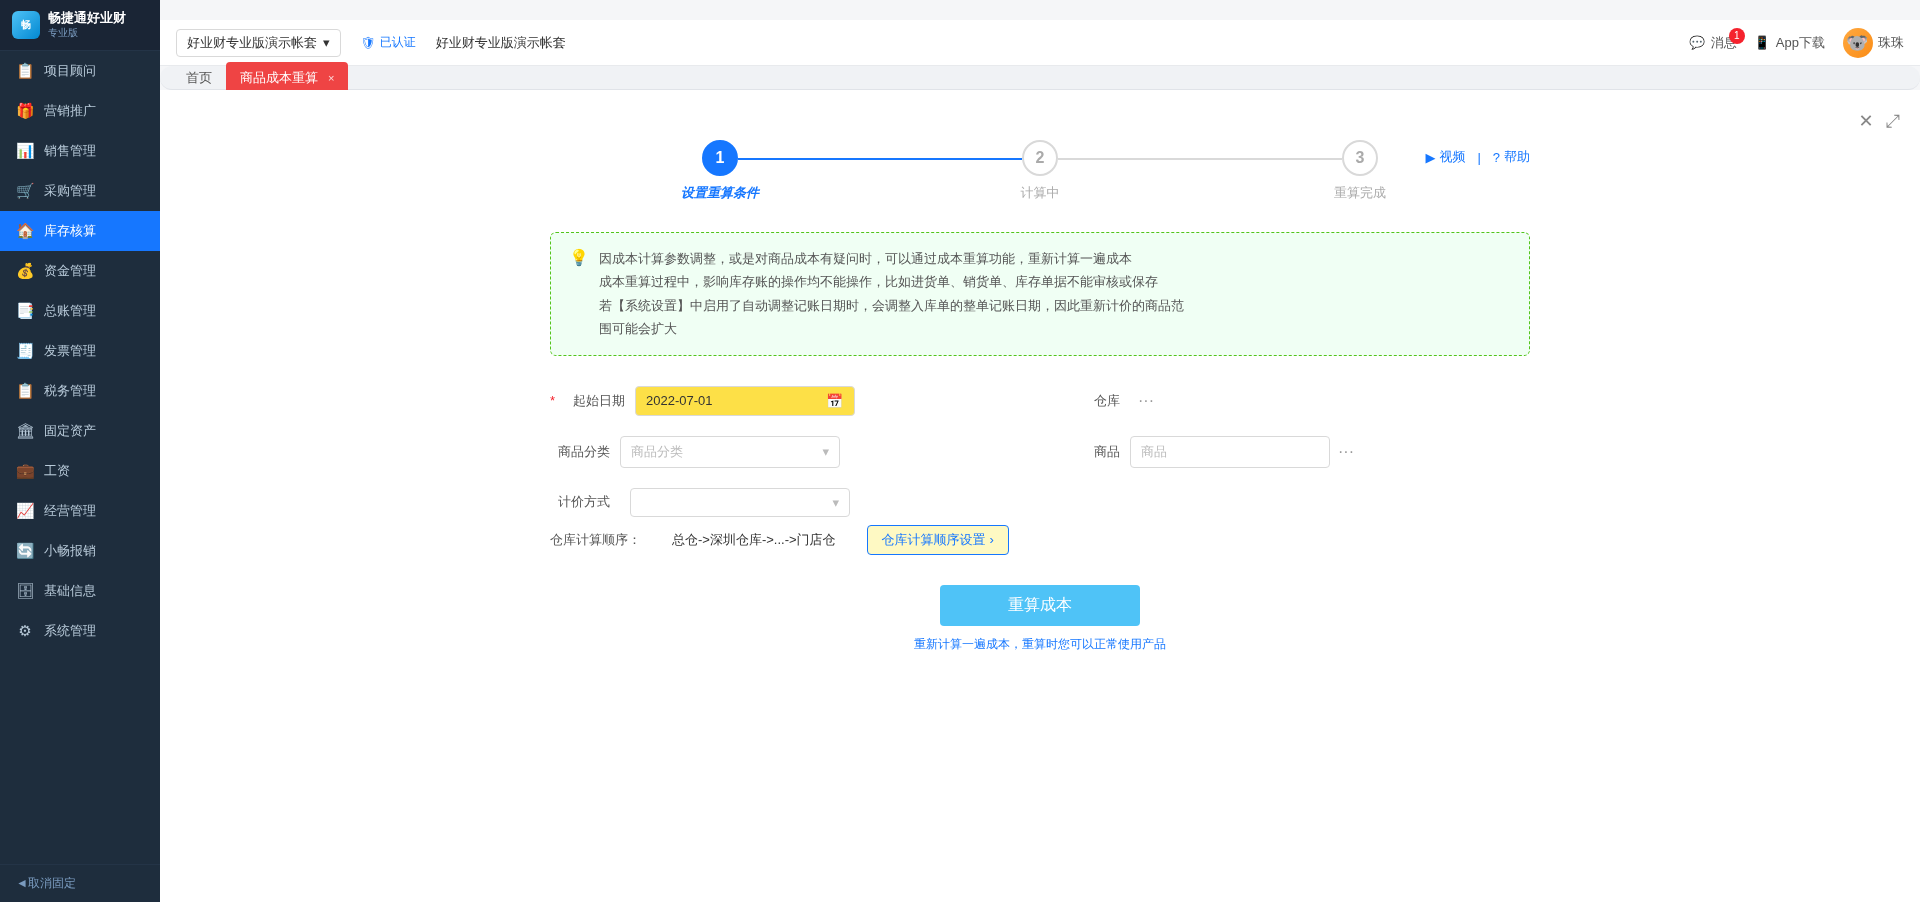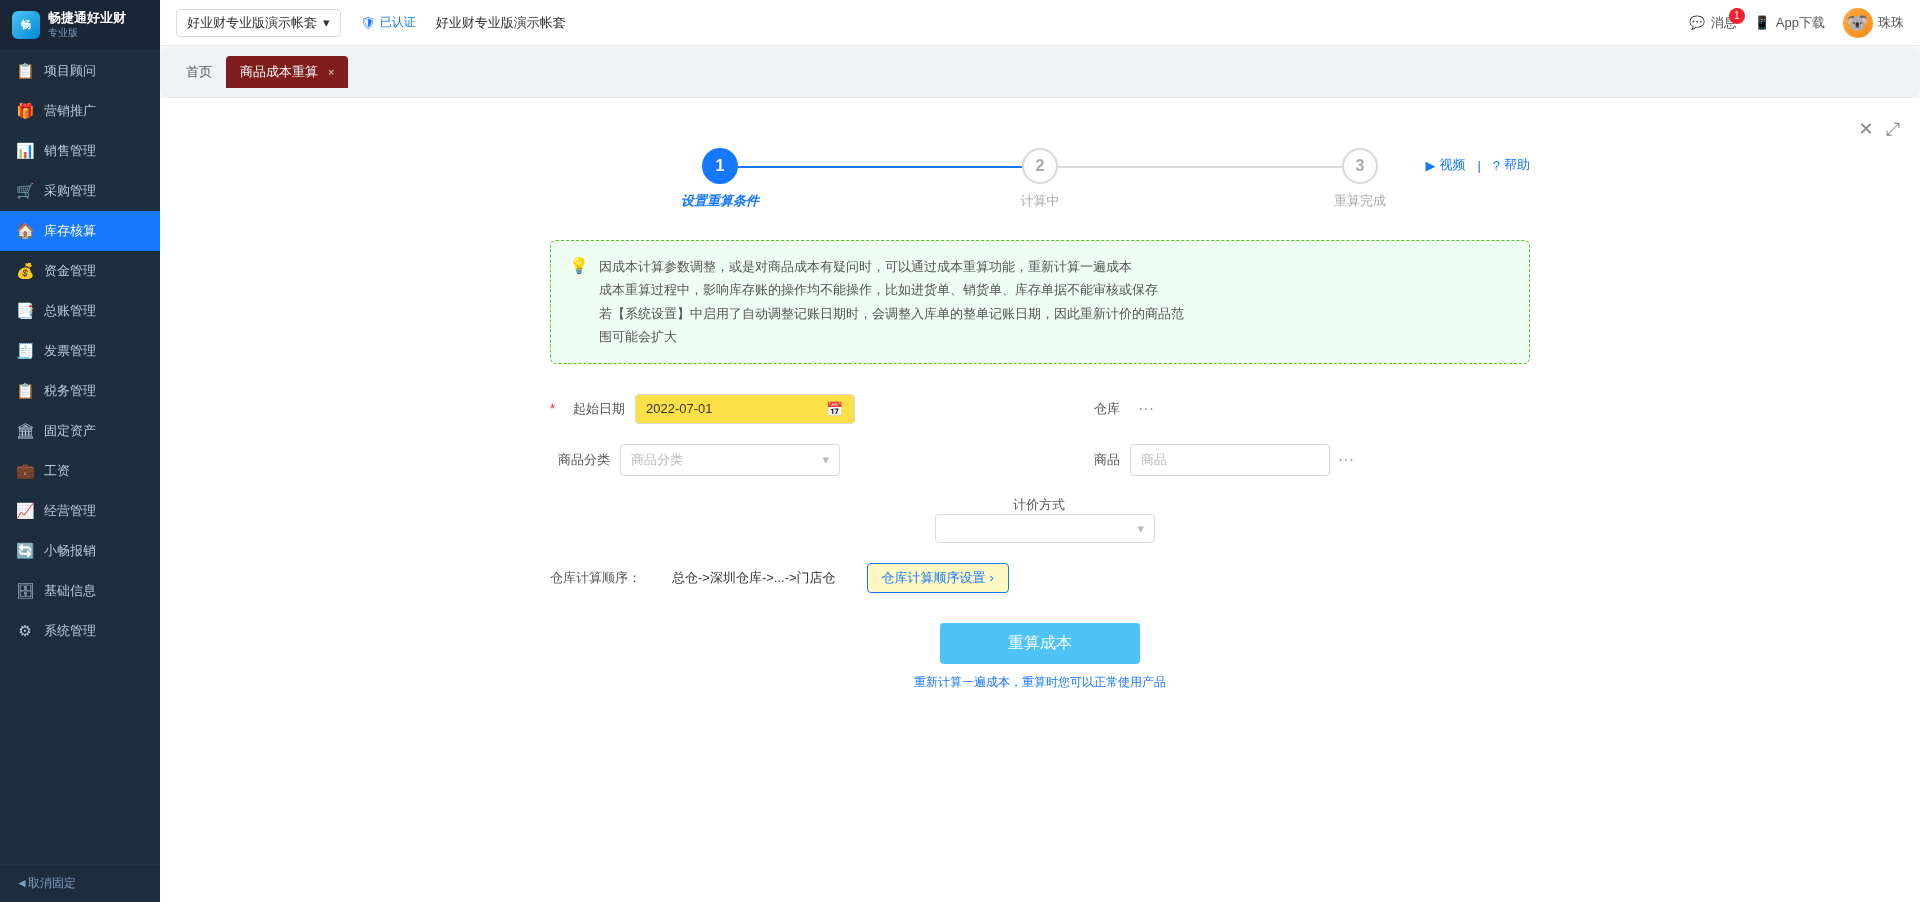--- a/index.html
+++ b/index.html
@@ -59,20 +59,21 @@
     
     .topbar {
       background: #fff;
       height: 46px;
       display: flex;
       align-items: center;
       padding: 0 16px;
       border-bottom: 1px solid #e8eaed;
       gap: 12px;
       flex-shrink: 0;
+      margin-top: 20px;
     }
     .topbar-account-select {
       border: 1px solid #d9d9d9; border-radius: 4px;
       padding: 4px 10px; font-size: 13px; color: #333;
       display: flex; align-items: center; gap: 6px; cursor: pointer;
       min-width: 160px;
     }
     .topbar-verified {
       display: flex; align-items: center; gap: 4px;
       color: #1677ff; font-size: 12px; padding: 0 8px;
@@ -92,32 +93,32 @@
       display: flex; align-items: center; justify-content: center;
       font-size: 12px; color: white;
     }
 
     
     .tabbar {
       background: #f0f2f5;
       display: flex;
       align-items: center;
       padding: 0 12px;
-      height: 52px;
+      height: 24px;
       flex-shrink: 0;
       border-bottom: 1px solid #e0e3e8;
       border-radius: 13px;
     }
     .tab-item {
       padding: 0 14px; height: 32px; display: flex; align-items: center;
       font-size: 13px; cursor: pointer; color: #555; border-radius: 4px 4px 0 0;
     }
     .tab-item.home { color: #555; }
     .tab-item.active {
-      background: #7f1d1d; color: white;
+      background: #ef4444; color: white;
       display: flex; align-items: center; gap: 6px;
     }
     .tab-close { font-size: 11px; cursor: pointer; margin-left: 4px; opacity: 0.8; }
 
     
     .page-area {
       flex: 1; overflow: auto; background: #fff;
       display: flex; flex-direction: column;
       position: relative;
     }
@@ -196,21 +197,21 @@
       display: flex; align-items: center; justify-content: space-between;
       min-width: 200px; cursor: pointer; background: #fff;
     }
     .dots-btn {
       border: none; background: none; cursor: pointer;
       color: #999; font-size: 16px; padding: 4px 8px;
     }
     .warehouse-field { display: flex; align-items: center; flex: 1; gap: 10px; }
 
     
-    .pricing-row { display: flex; align-items: center; margin-bottom: 20px; flex-direction: column; }
+    .pricing-row { display: flex; align-items: center; margin-bottom: 8px; }
     .pricing-label { font-size: 13px; color: #555; min-width: 60px; text-align: right; margin-right: 10px; }
 
     
     .warehouse-order-row {
       display: flex; align-items: center; margin-bottom: 30px; gap: 31px;
       font-size: 13px; color: #555;
     }
     .warehouse-order-label { white-space: nowrap; }
     .warehouse-order-value { color: #333; }
     .warehouse-setting-btn {

